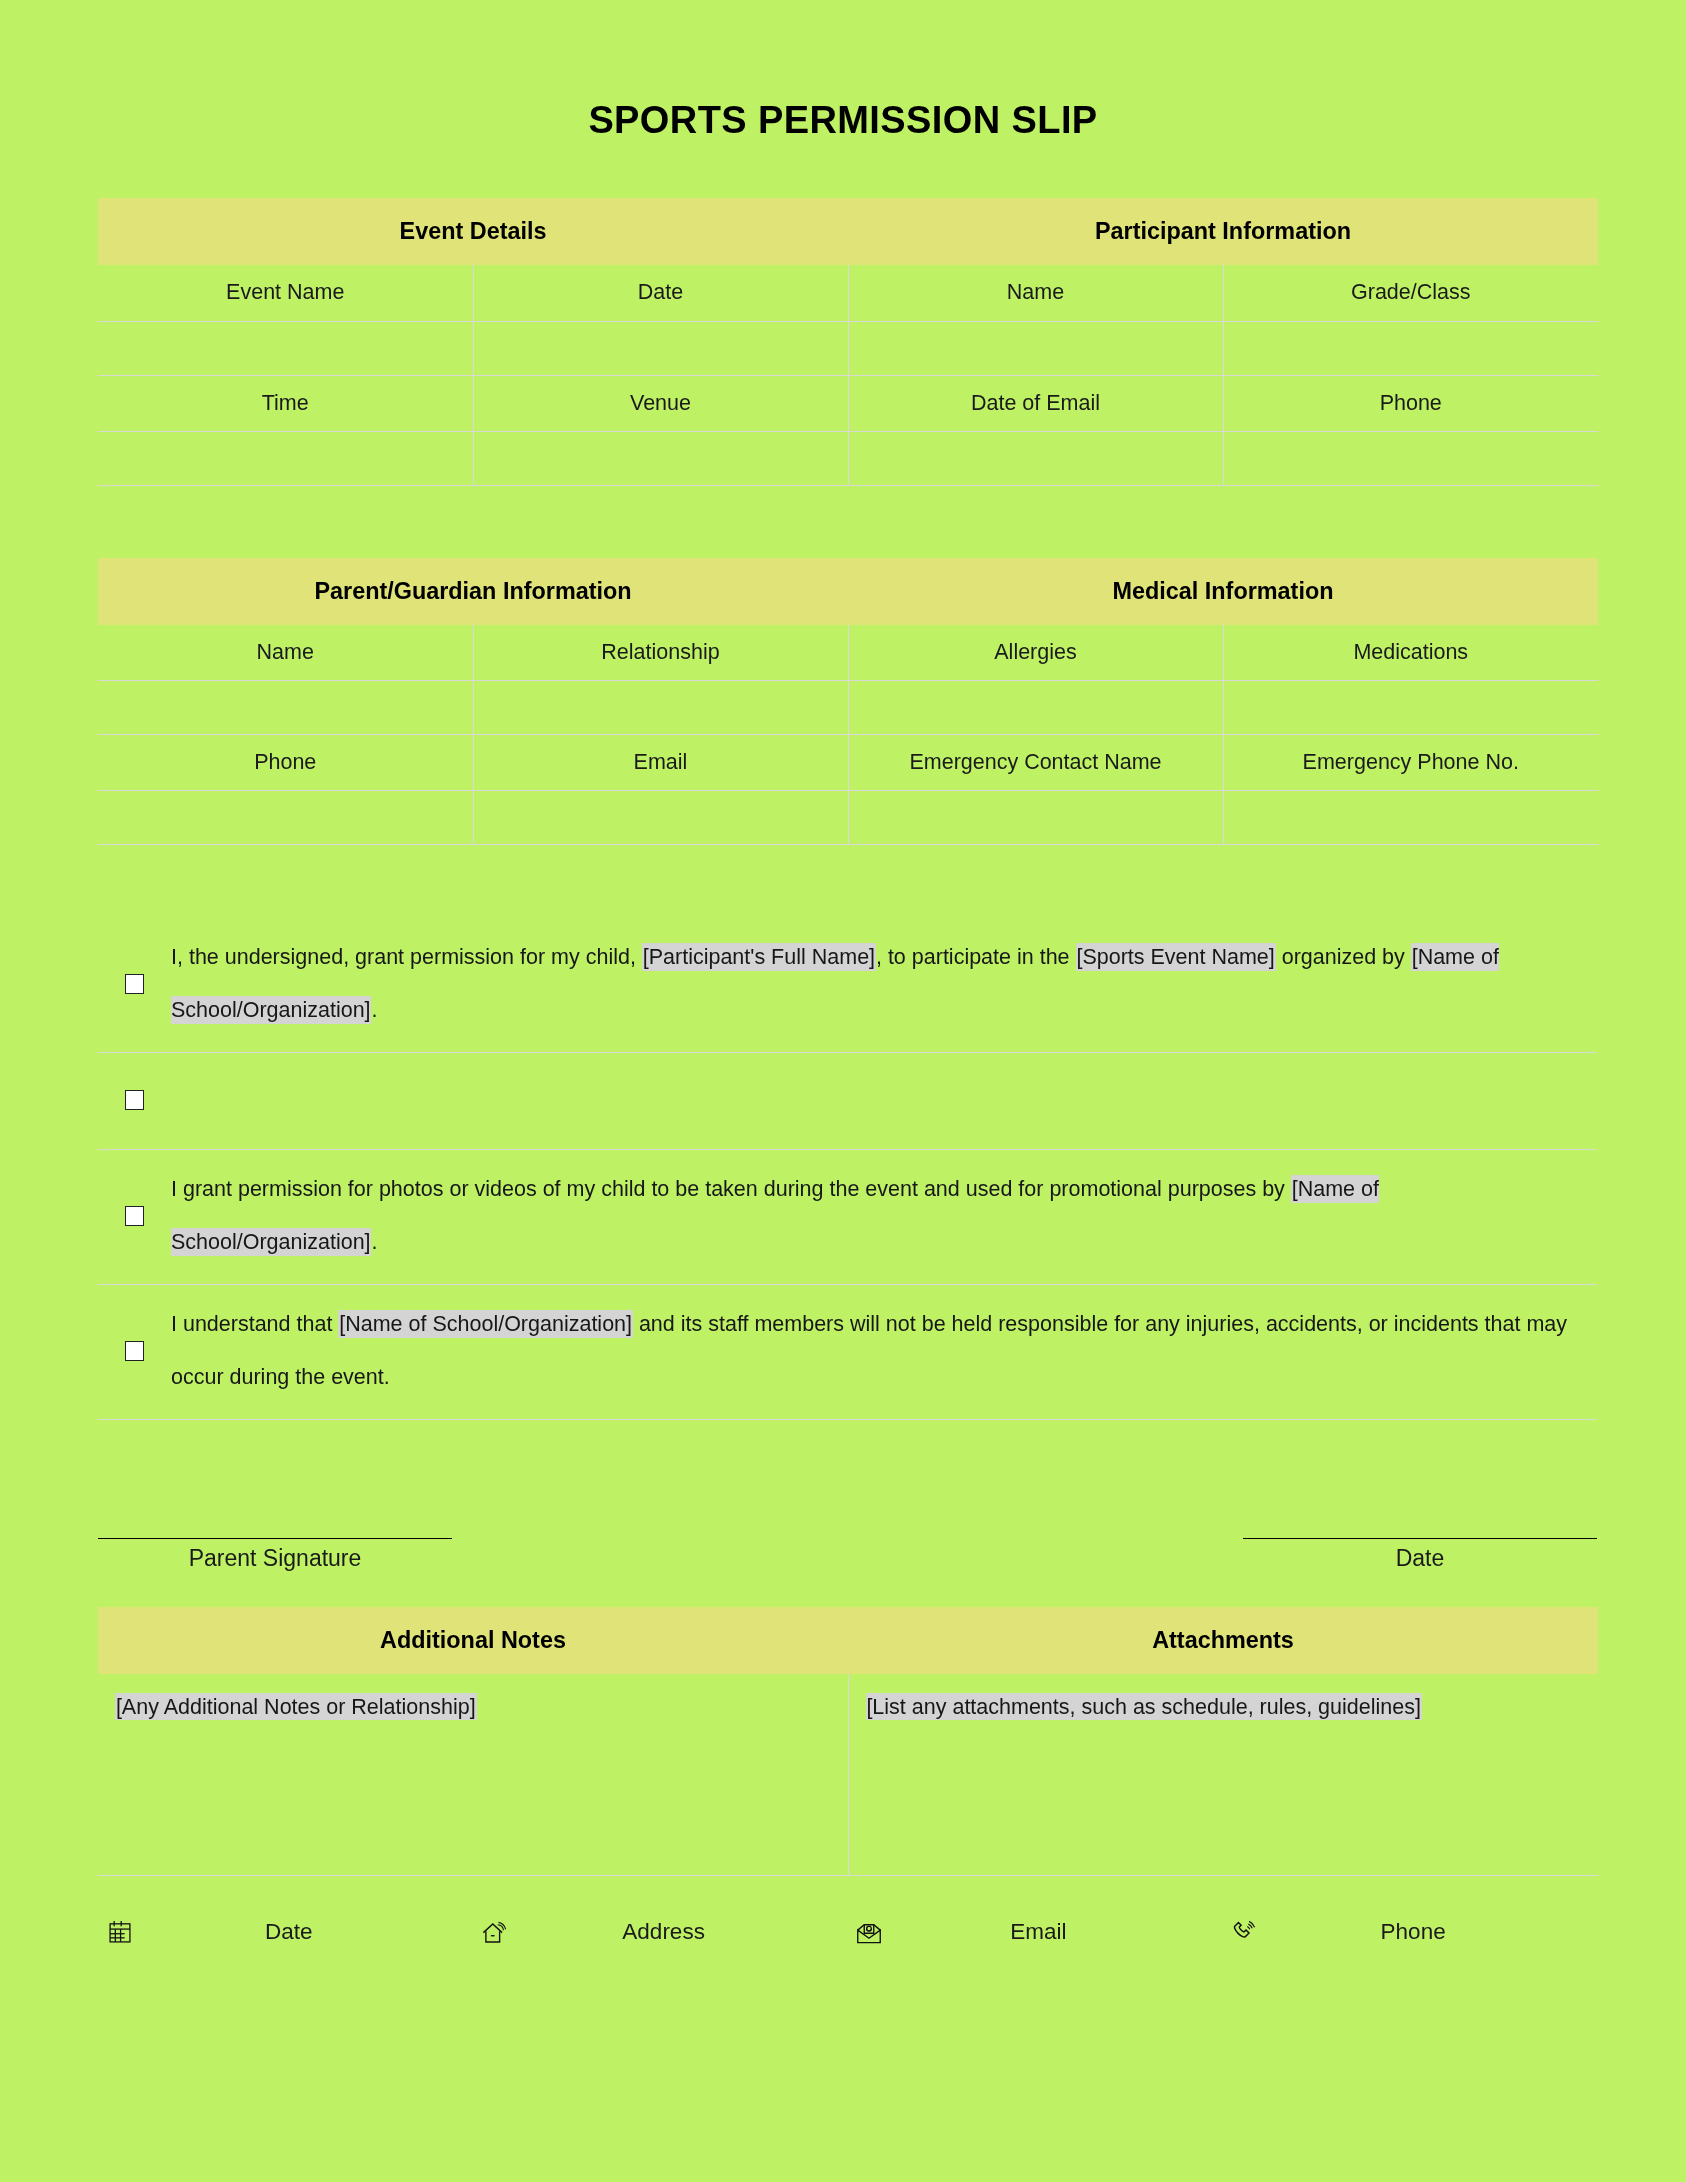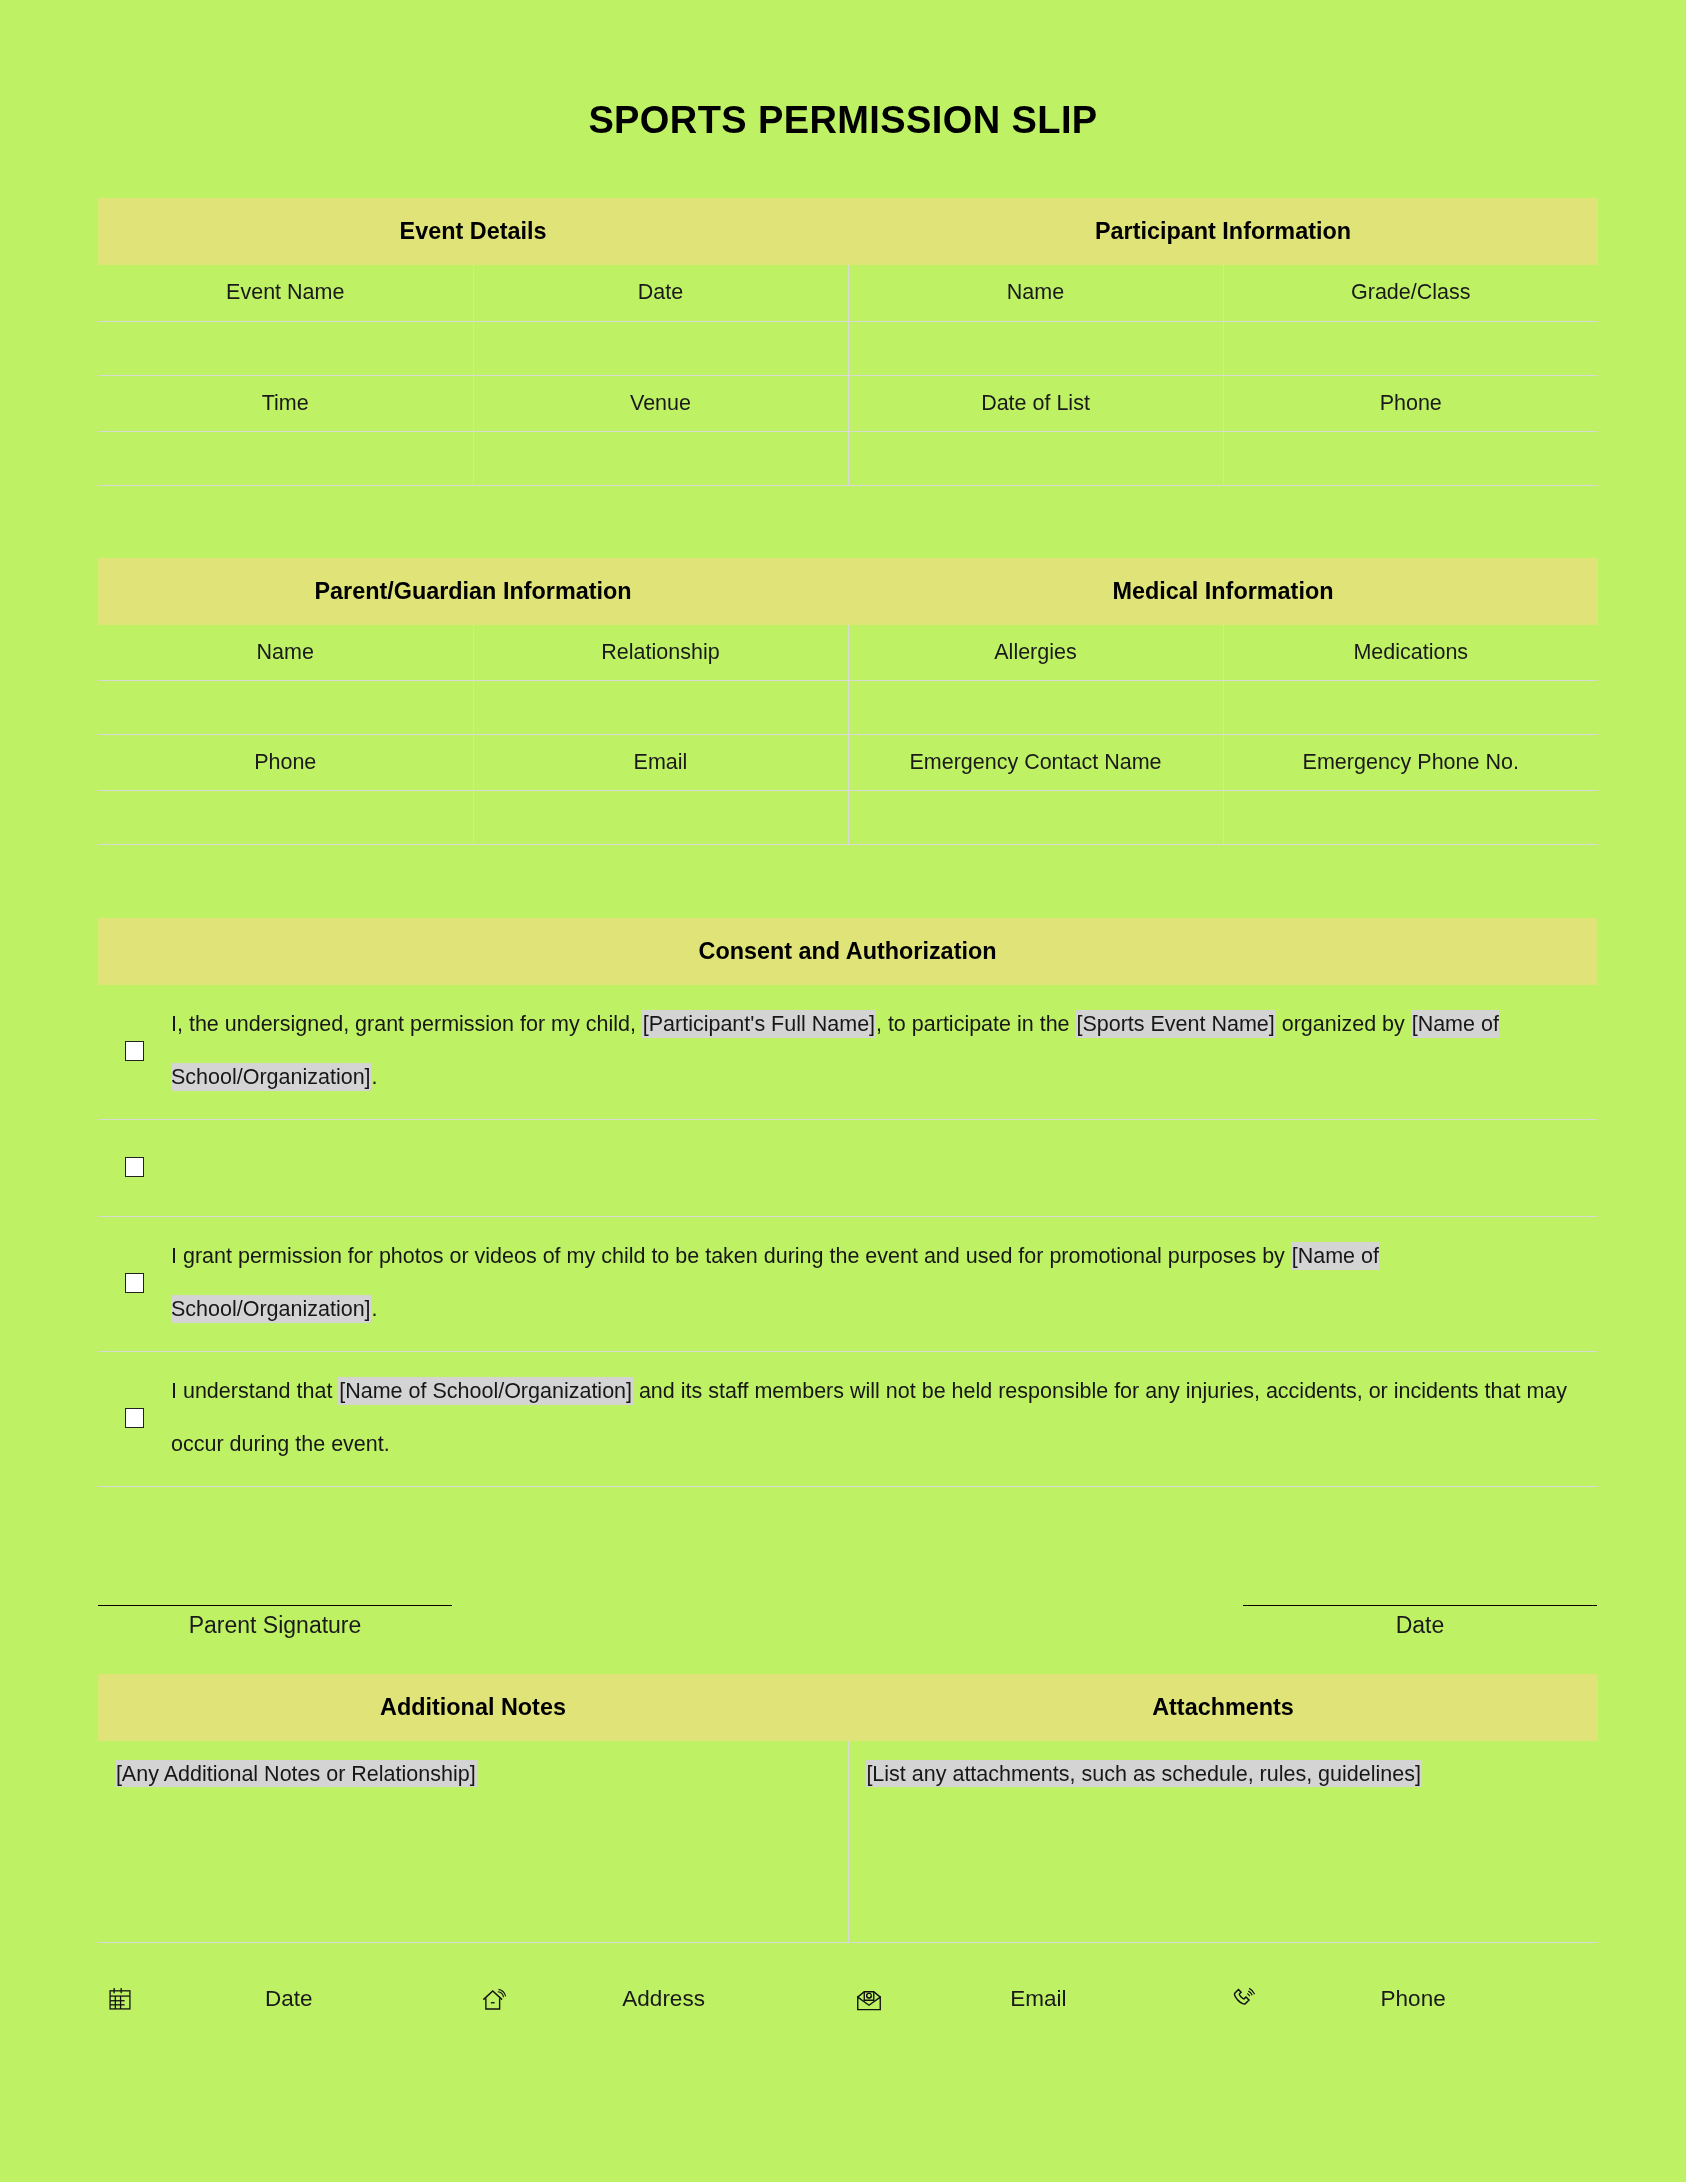--- a/index.html
+++ b/index.html
@@ -228,21 +228,21 @@
       </tr>
       <tr class="blank-row">
         <td></td>
         <td></td>
         <td></td>
         <td></td>
       </tr>
       <tr class="lbl-row">
         <td>Time</td>
         <td>Venue</td>
-        <td>Date of List</td>
+        <td>Date of Email</td>
         <td>Phone</td>
       </tr>
       <tr class="blank-row">
         <td></td>
         <td></td>
         <td></td>
         <td></td>
       </tr>
     </tbody>
   </table>
@@ -284,21 +284,20 @@
         <td></td>
         <td></td>
         <td></td>
       </tr>
     </tbody>
   </table>
 
   <div style="height:73px"></div>
 
   <div class="consent-wrap">
-    <div class="consent-head">Consent and Authorization</div>
     <div id="consent-list">
         <div class="consent-row">
           <div class="cb-cell">
             <span class="checkbox"></span>
           </div>
           <div class="consent-text"><span>I, the undersigned, grant permission for my child, </span><span class="hl">[Participant's Full Name]</span><span>, to participate in the </span><span class="hl">[Sports Event Name]</span><span> organized by </span><span class="hl">[Name of School/Organization]</span><span>.</span></div>
         </div>
         <div class="consent-row">
           <div class="cb-cell">
             <span class="checkbox"></span>

